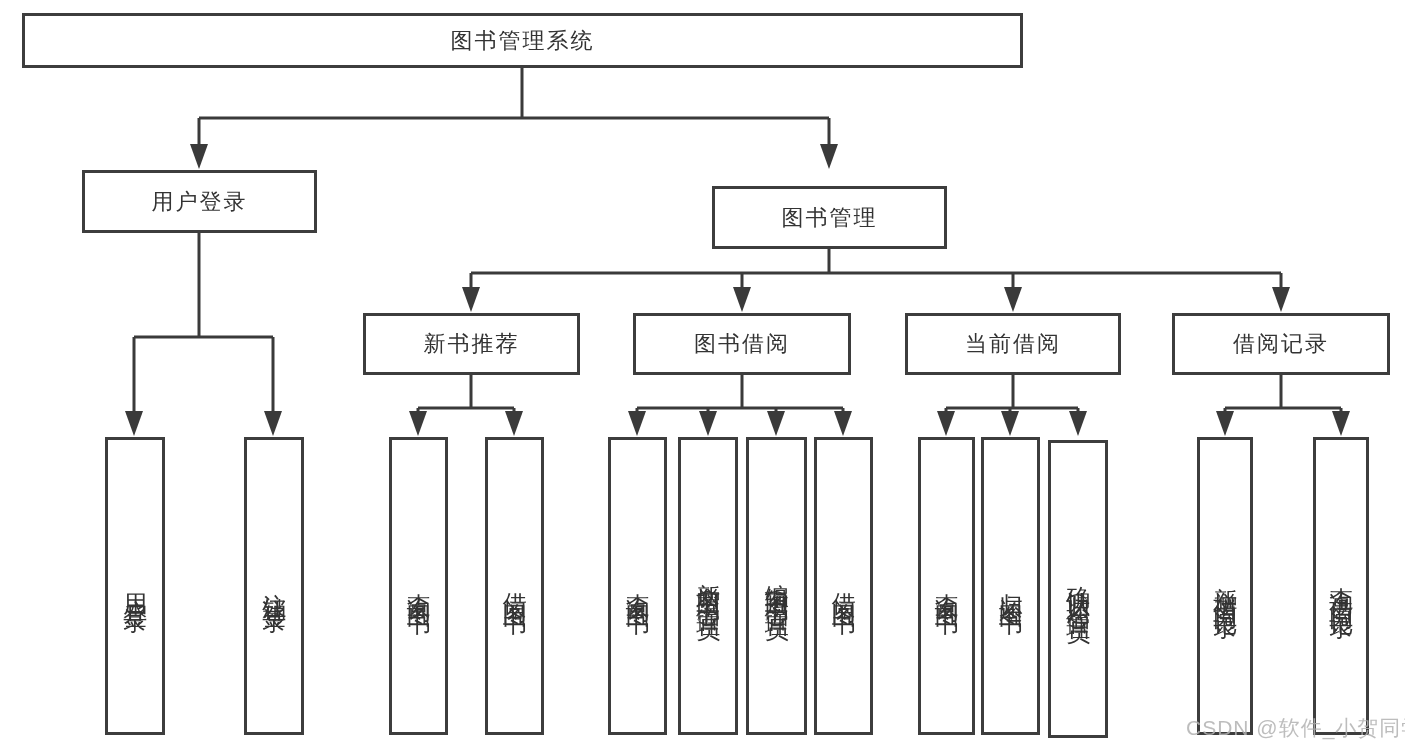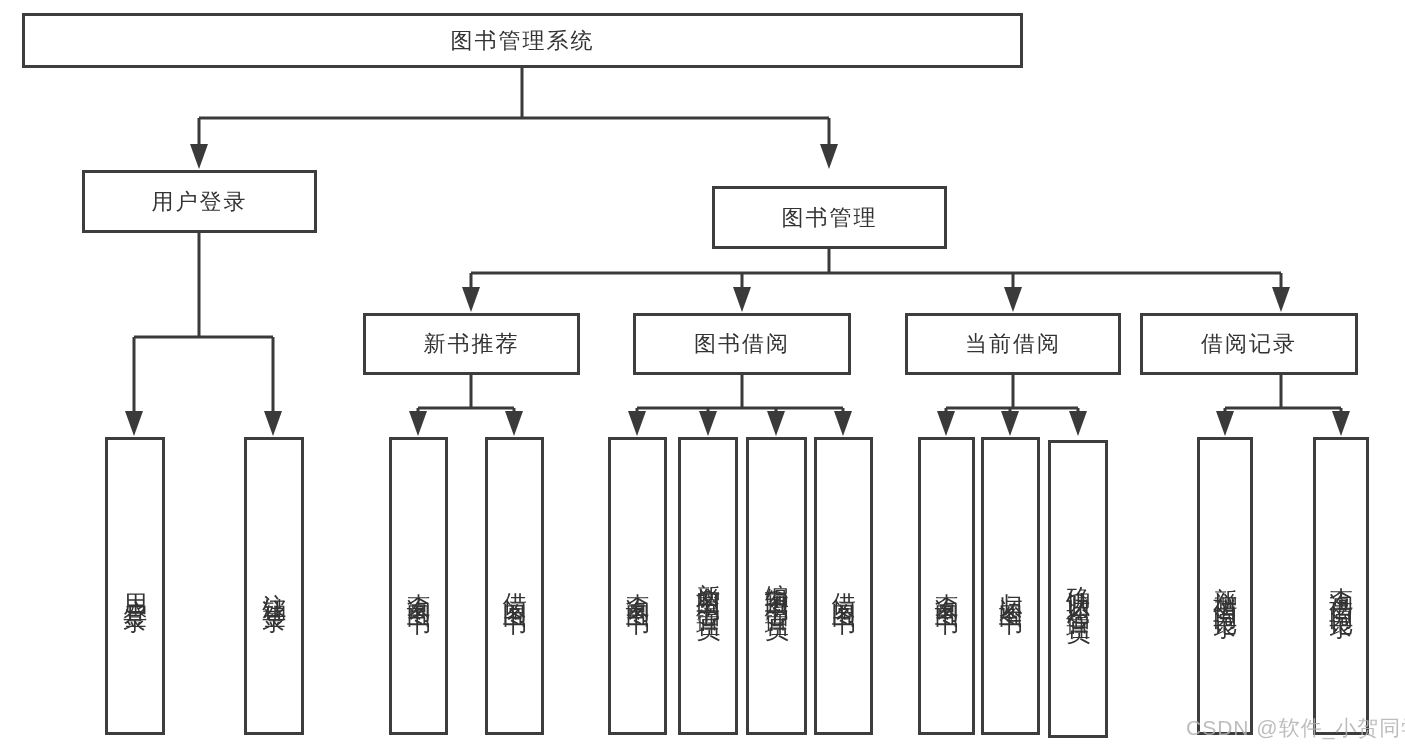--- a/index.html
+++ b/index.html
@@ -98,21 +98,21 @@
 
   <div class="box hbox" style="left:633px; top:313px; width:218px; height:62px;">
     <span>图书借阅</span>
   </div>
   <div class="box hbox" style="left:363px; top:313px; width:217px; height:62px;">
     <span>新书推荐</span>
   </div>
   <div class="box hbox" style="left:905px; top:313px; width:216px; height:62px;text-align:right;">
     <span>当前借阅</span>
   </div>
-  <div class="box hbox" style="left:1140px; top:313px; width:218px; height:62px;">
+  <div class="box hbox" style="left:1172px; top:313px; width:218px; height:62px;">
     <span>借阅记录</span>
   </div>
 
   <div class="box vbox" style="left:105px; top:437px; width:60px; height:298px;">
     <span class="vlabel">用户登录</span>
   </div>
   <div class="box vbox" style="left:244px; top:437px; width:60px; height:298px;">
     <span class="vlabel">注销登录</span>
   </div>
 

